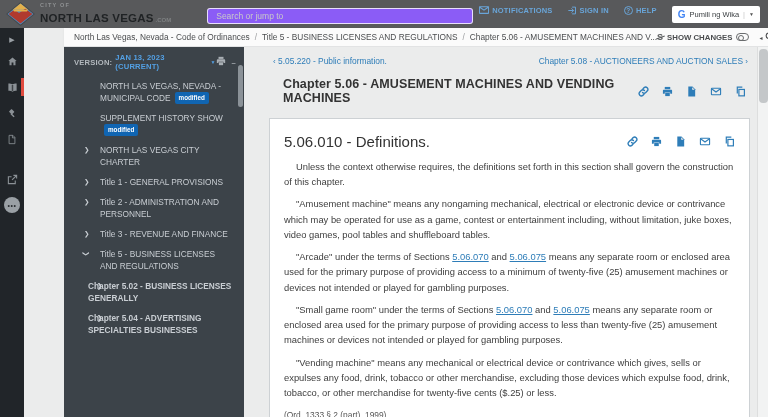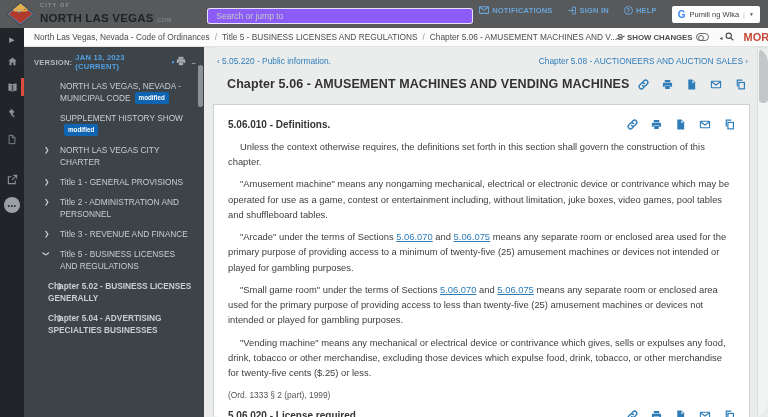--- a/index.html
+++ b/index.html
@@ -19,21 +19,21 @@
   .hdr-right { margin-left:auto; display:flex; align-items:flex-start; gap:15px; }
   .hdr-link { display:flex; align-items:center; gap:3px; color:#69a5d9; font-size:7.5px; font-weight:bold; letter-spacing:.2px; cursor:pointer; text-decoration:none; }
   .hdr-link svg { display:block; }
   .qicon { width:9px; height:9px; border:1px solid #69a5d9; border-radius:50%; font-size:6.5px; display:flex; align-items:center; justify-content:center; font-weight:bold; }
   .translate { background:#fff; border-radius:2px; height:17px; display:flex; align-items:center; gap:4px; padding:0 6px; font-size:7.5px; color:#3c4043; cursor:pointer; }
   .g-logo { color:#4285f4; font-weight:bold; font-size:10px; }
   .tr-sep { color:#c8c8c8; }
   .tr-caret { font-size:5px; color:#555; }
 
   
-  .below { flex:1; display:flex; min-height:0; }
+  .below { flex:1; display:flex; min-height:0;gap:40px; }
   .rail { width:24px; flex:0 0 24px; background:#212529; display:flex; flex-direction:column; align-items:center; padding-top:4px; }
   .rail-item { width:100%; height:26px; display:flex; align-items:center; justify-content:center; color:#8b9196; position:relative; cursor:pointer; }
   .rail-top { height:16px; color:#9aa0a5; font-size:7px; }
   .rail-item.active::after { content:""; position:absolute; right:0; top:4px; width:3px; height:18px; background:#e04b3f; }
   .rail-gap { height:14px; }
   .chat-circle { width:16px; height:16px; border-radius:50%; background:#9aa0a5; color:#2a2e32; font-size:7px; display:flex; align-items:center; justify-content:center; letter-spacing:.5px; }
 
   .right-col { flex:1; display:flex; flex-direction:column; min-width:0; }
 
   
@@ -64,32 +64,32 @@
   .t-item { position:relative; padding:4px 10px 4px 36px; cursor:pointer; }
   .t-item .chev { position:absolute; left:20px; top:5px; font-size:6.5px; color:#c9ced3; }
   .chev-down { display:inline-block; transform:rotate(90deg); }
   .lvl1 { padding-left:24px;font-weight:bold; }
   .lvl1 .chev { left:33px; }
   .badge-modified { display:inline-block; background:#1065b2; color:#fff; font-size:6.3px; font-weight:bold; padding:1px 4px 2px; border-radius:2px; margin-left:4px; vertical-align:1px; }
   .sb-scroll { position:absolute; right:1px; top:18px; bottom:0; width:5px; }
   .sb-thumb { width:5px; height:42px; background:#8b9298; border-radius:3px; }
 
   
-  .main { flex:1; background:#ebecec; position:relative; padding:6px 16px 0 9px; min-width:0; overflow:hidden;border-radius:16px; }
+  .main { flex:1; background:#ebecec; position:relative; padding:6px 16px 0 25px; min-width:0; overflow:hidden; }
   .pn-row { display:flex; justify-content:space-between; font-size:8.4px; margin:3px 4px 11px 4px; }
   .pn-link { color:#2e7db8; cursor:pointer; text-decoration:none; }
   .pn-arrow { font-size:8px; }
   .title-row { display:flex; justify-content:space-between; align-items:center; padding:0 6px 0 14px; margin-bottom:13px; }
   .page-title { font-size:12.5px; font-weight:bold; color:#333; letter-spacing:.1px; }
   .icon-set { display:flex; gap:13px; color:#2e7db8; align-items:center; flex:0 0 auto; }
   .icon-set .ai { cursor:pointer; display:flex; }
   .card { background:#fff; border:1px solid #cdd1d4; padding:8px 14px 10px; margin-right:2px; min-height:320px; }
   .sec { margin-bottom:10px; }
   .sec-head { display:flex; justify-content:space-between; align-items:center; margin:6px 0 9px; }
-  .sec-head h3 { font-size:10px; font-weight:bold; color:#333; cursor:pointer; }
+  .sec-head h3 { font-size:15px; font-weight:normal; color:#333; cursor:pointer; }
   .card p { font-size:9.4px; color:#404040; line-height:1.62; margin-bottom:7px; text-indent:12px; }
   .ilink { color:#2e7db8; text-decoration:underline; cursor:pointer; }
   .ord { font-size:8.4px; color:#555; margin:10px 0 6px; }
   .m-scroll { position:absolute; right:0; top:0; bottom:0; width:11px; background:#f2f3f3; border-left:1px solid #dddede; }
   .m-thumb { width:9px; margin:2px auto 0; height:54px; background:#c4c7c9; border-radius:4px; }
 </style>
 </head>
 <body>
 
 <div class="app">

